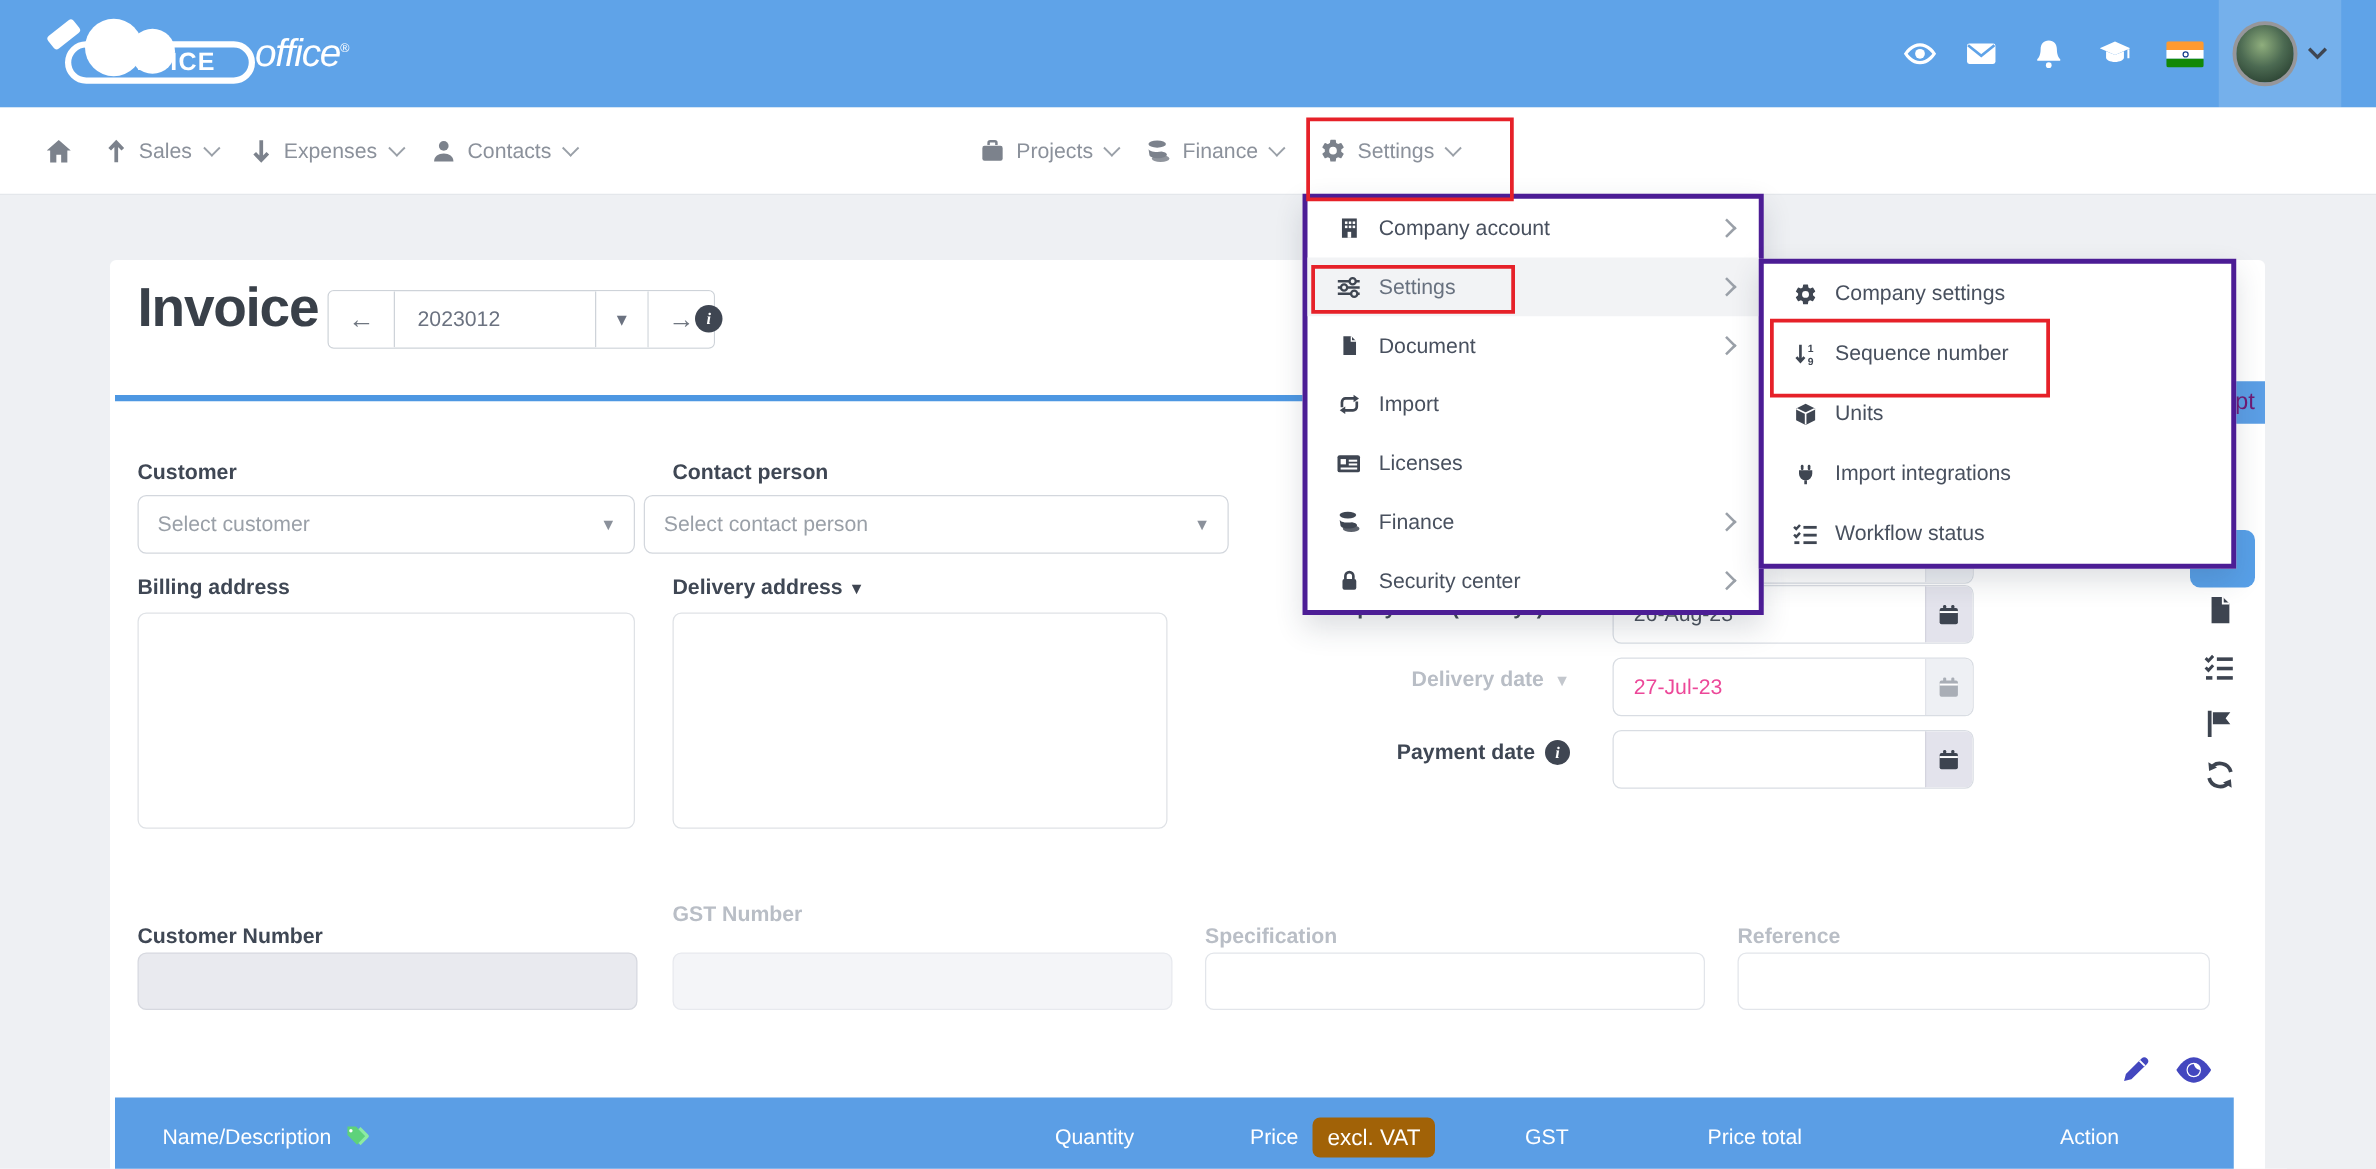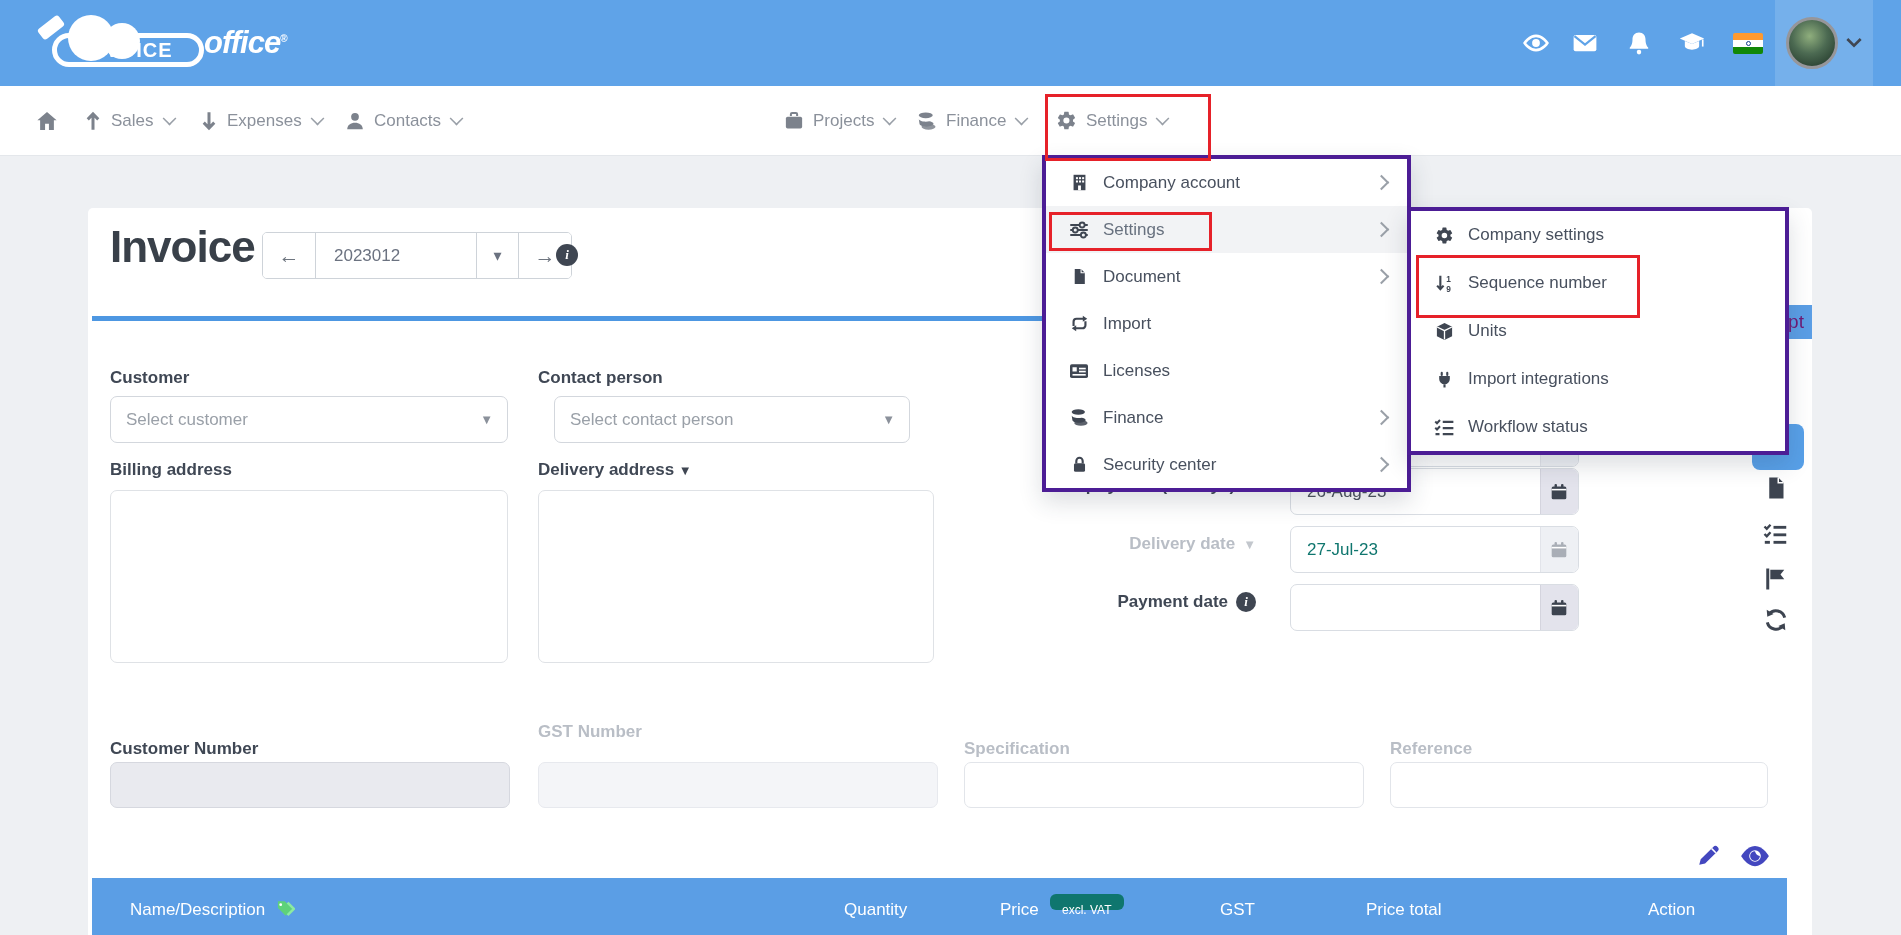--- a/index.html
+++ b/index.html
@@ -11,21 +11,21 @@
   
   .topbar{position:absolute;left:0;top:0;width:1901px;height:86px;background:#5fa3e8}
   .logo{position:absolute;left:30px;top:14px;height:58px;display:flex;align-items:center}
   .cloud{position:relative;width:188px;height:56px}
   .cloud .bump1{position:absolute;left:38px;top:0;width:46px;height:46px;border-radius:50%;background:#fff}
   .cloud .bump2{position:absolute;left:74px;top:8px;width:36px;height:36px;border-radius:50%;background:#fff}
   .cloud .swoosh{position:absolute;left:8px;top:6px;width:26px;height:13px;background:#fff;transform:rotate(-38deg);border-radius:3px}
   .cloud .pill{position:absolute;left:22px;top:18px;width:152px;height:34px;border:5px solid #fff;border-radius:20px;
                display:flex;align-items:center;justify-content:center;box-sizing:border-box}
   .cloud .pill span{color:#fff;font-weight:bold;font-size:20px;letter-spacing:1px}
-  .office{color:#fff;font-style:italic;font-weight:bold;font-size:31px;margin-left:-14px;letter-spacing:-1px}
+  .office{color:#fff;font-style:italic;font-weight:normal;font-size:31px;margin-left:-14px;letter-spacing:-1px}
   .office sup{font-size:10px;font-style:normal}
   .topicons{position:absolute;top:0;height:86px;display:flex;align-items:center;color:#fff}
   .avatar-panel{position:absolute;left:1775px;top:0;width:98px;height:86px;background:rgba(255,255,255,.14);
                 display:flex;align-items:center;justify-content:center;gap:8px}
   .avatar{width:46px;height:46px;border-radius:50%;border:3px solid #96969a;
           background:radial-gradient(circle at 45% 35%,#8fae7d 0%,#4c6a52 45%,#243a2c 90%)}
   .flagIN{width:30px;height:21px;display:flex;flex-direction:column;border-radius:2px;overflow:hidden;position:relative}
   .flagIN div{flex:1}
   .flagIN .chakra{position:absolute;left:13px;top:8.5px;width:5px;height:5px;border-radius:50%;border:1px solid #123d8c;box-sizing:border-box;flex:none}
 
@@ -68,21 +68,21 @@
   .lbl{position:absolute;font-size:17px;font-weight:bold;color:#3f4754;white-space:nowrap}
   .lbl.gray{color:#b9bec6}
   .selectbox{position:absolute;height:47px;background:#fff;border:1px solid #d3d7dd;border-radius:7px;
              box-sizing:border-box;display:flex;align-items:center;padding:0 36px 0 15px;font-size:17px;color:#9aa0a8;cursor:pointer}
   .selectbox .caret{position:absolute;right:14px;color:#8b919b;font-size:13px}
   .tarea{position:absolute;height:173px;background:#fff;border:1px solid #dfe2e6;border-radius:7px;box-sizing:border-box;resize:none}
 
   .dgroup{position:absolute;height:47px;display:flex;border-radius:7px;overflow:hidden;border:1px solid #d9dde3;
           box-sizing:border-box;background:#fff}
   .dgroup .dval{width:248px;display:flex;align-items:center;padding-left:16px;font-size:17px;color:#4c535e}
-  .dgroup .dval.ph{color:#0f766e}
+  .dgroup .dval.ph{color:#ec4899}
   .dgroup .calbtn{width:40px;background:#e3e3ec;border-left:1px solid #d4d4de;display:flex;align-items:center;
                   justify-content:center;color:#3d4450;cursor:pointer}
   .dgroup.dis .calbtn{background:#eef0f4;color:#a9aeb6;border-left:1px solid #e2e4ea}
   .rlabel{position:absolute;width:268px;text-align:right;font-size:17px;font-weight:bold;color:#3f4754;
           display:flex;justify-content:flex-end;align-items:center;gap:8px;white-space:nowrap}
   .rlabel.gray{color:#b9bec6}
   .caretdark{font-size:13px;color:#3f4652}
   .caretgray{font-size:13px;color:#c3c7cd}
 
   .ginput{position:absolute;height:46px;border-radius:7px;box-sizing:border-box}
@@ -91,22 +91,22 @@
   .ginput.white{background:#fff;border:1px solid #e2e5ea}
   .toolbtn{position:absolute;cursor:pointer;color:#3d4450}
   .checkbtn{position:absolute;left:1664px;top:216px;width:52px;height:46px;background:#58a0e8;border-radius:8px;
             display:flex;align-items:center;justify-content:center;z-index:20;cursor:pointer}
   .greenbtn{position:absolute;left:1578px;top:21px;width:121px;height:47px;background:#22b573;border-radius:6px;z-index:20;cursor:pointer}
   .ribbon{position:absolute;left:1692px;top:97px;width:32px;height:34px;background:#5b9ee5;color:#701a75;z-index:20;
           display:flex;align-items:center;justify-content:center;font-size:19px}
 
   .tablebar{position:absolute;left:4px;top:670px;width:1695px;height:64px;background:#5b9ee5;color:#fff;font-size:17px}
   .tcol{position:absolute;top:0;line-height:64px;white-space:nowrap}
-  .vatbadge{position:absolute;left:958px;top:16px;height:16px;line-height:32px;padding:0 12px;border-radius:6px;
-            background:#0f766e;font-size:12px}
+  .vatbadge{position:absolute;left:958px;top:16px;height:32px;line-height:32px;padding:0 12px;border-radius:6px;
+            background:#a16207;font-size:18px}
   .editicons{position:absolute;color:#4347bf}
 </style>
 </head>
 <body>
 
 <div class="topbar">
   <div class="logo">
     <div class="cloud">
       <div class="bump1"></div>
         <div class="bump2"></div>
@@ -225,21 +225,21 @@
   <div class="infocirc abs" style="left:468px;top:36px">i</div>
 
   <div class="bluedivider"></div>
 
   <div class="lbl" style="left:22px;top:160px">Customer</div>
   <div class="selectbox" style="left:22px;top:188px;width:398px">
     <span>Select customer</span>
       <span class="caret">▼</span>
   </div>
   <div class="lbl" style="left:450px;top:160px">Contact person</div>
-  <div class="selectbox" style="left:466px;top:188px;width:356px">
+  <div class="selectbox" style="left:427px;top:188px;width:468px">
     <span>Select contact person</span>
       <span class="caret">▼</span>
   </div>
 
   <div class="lbl" style="left:22px;top:252px">Billing address</div>
   <textarea class="tarea" style="left: 22px; top: 282px; width: 398px;"></textarea>
   <div class="lbl" style="left:450px;top:252px">
     <span>Delivery address</span> <span class="caretdark">▼</span>
   </div>
   <textarea class="tarea" style="left: 450px; top: 282px; width: 396px;"></textarea>

